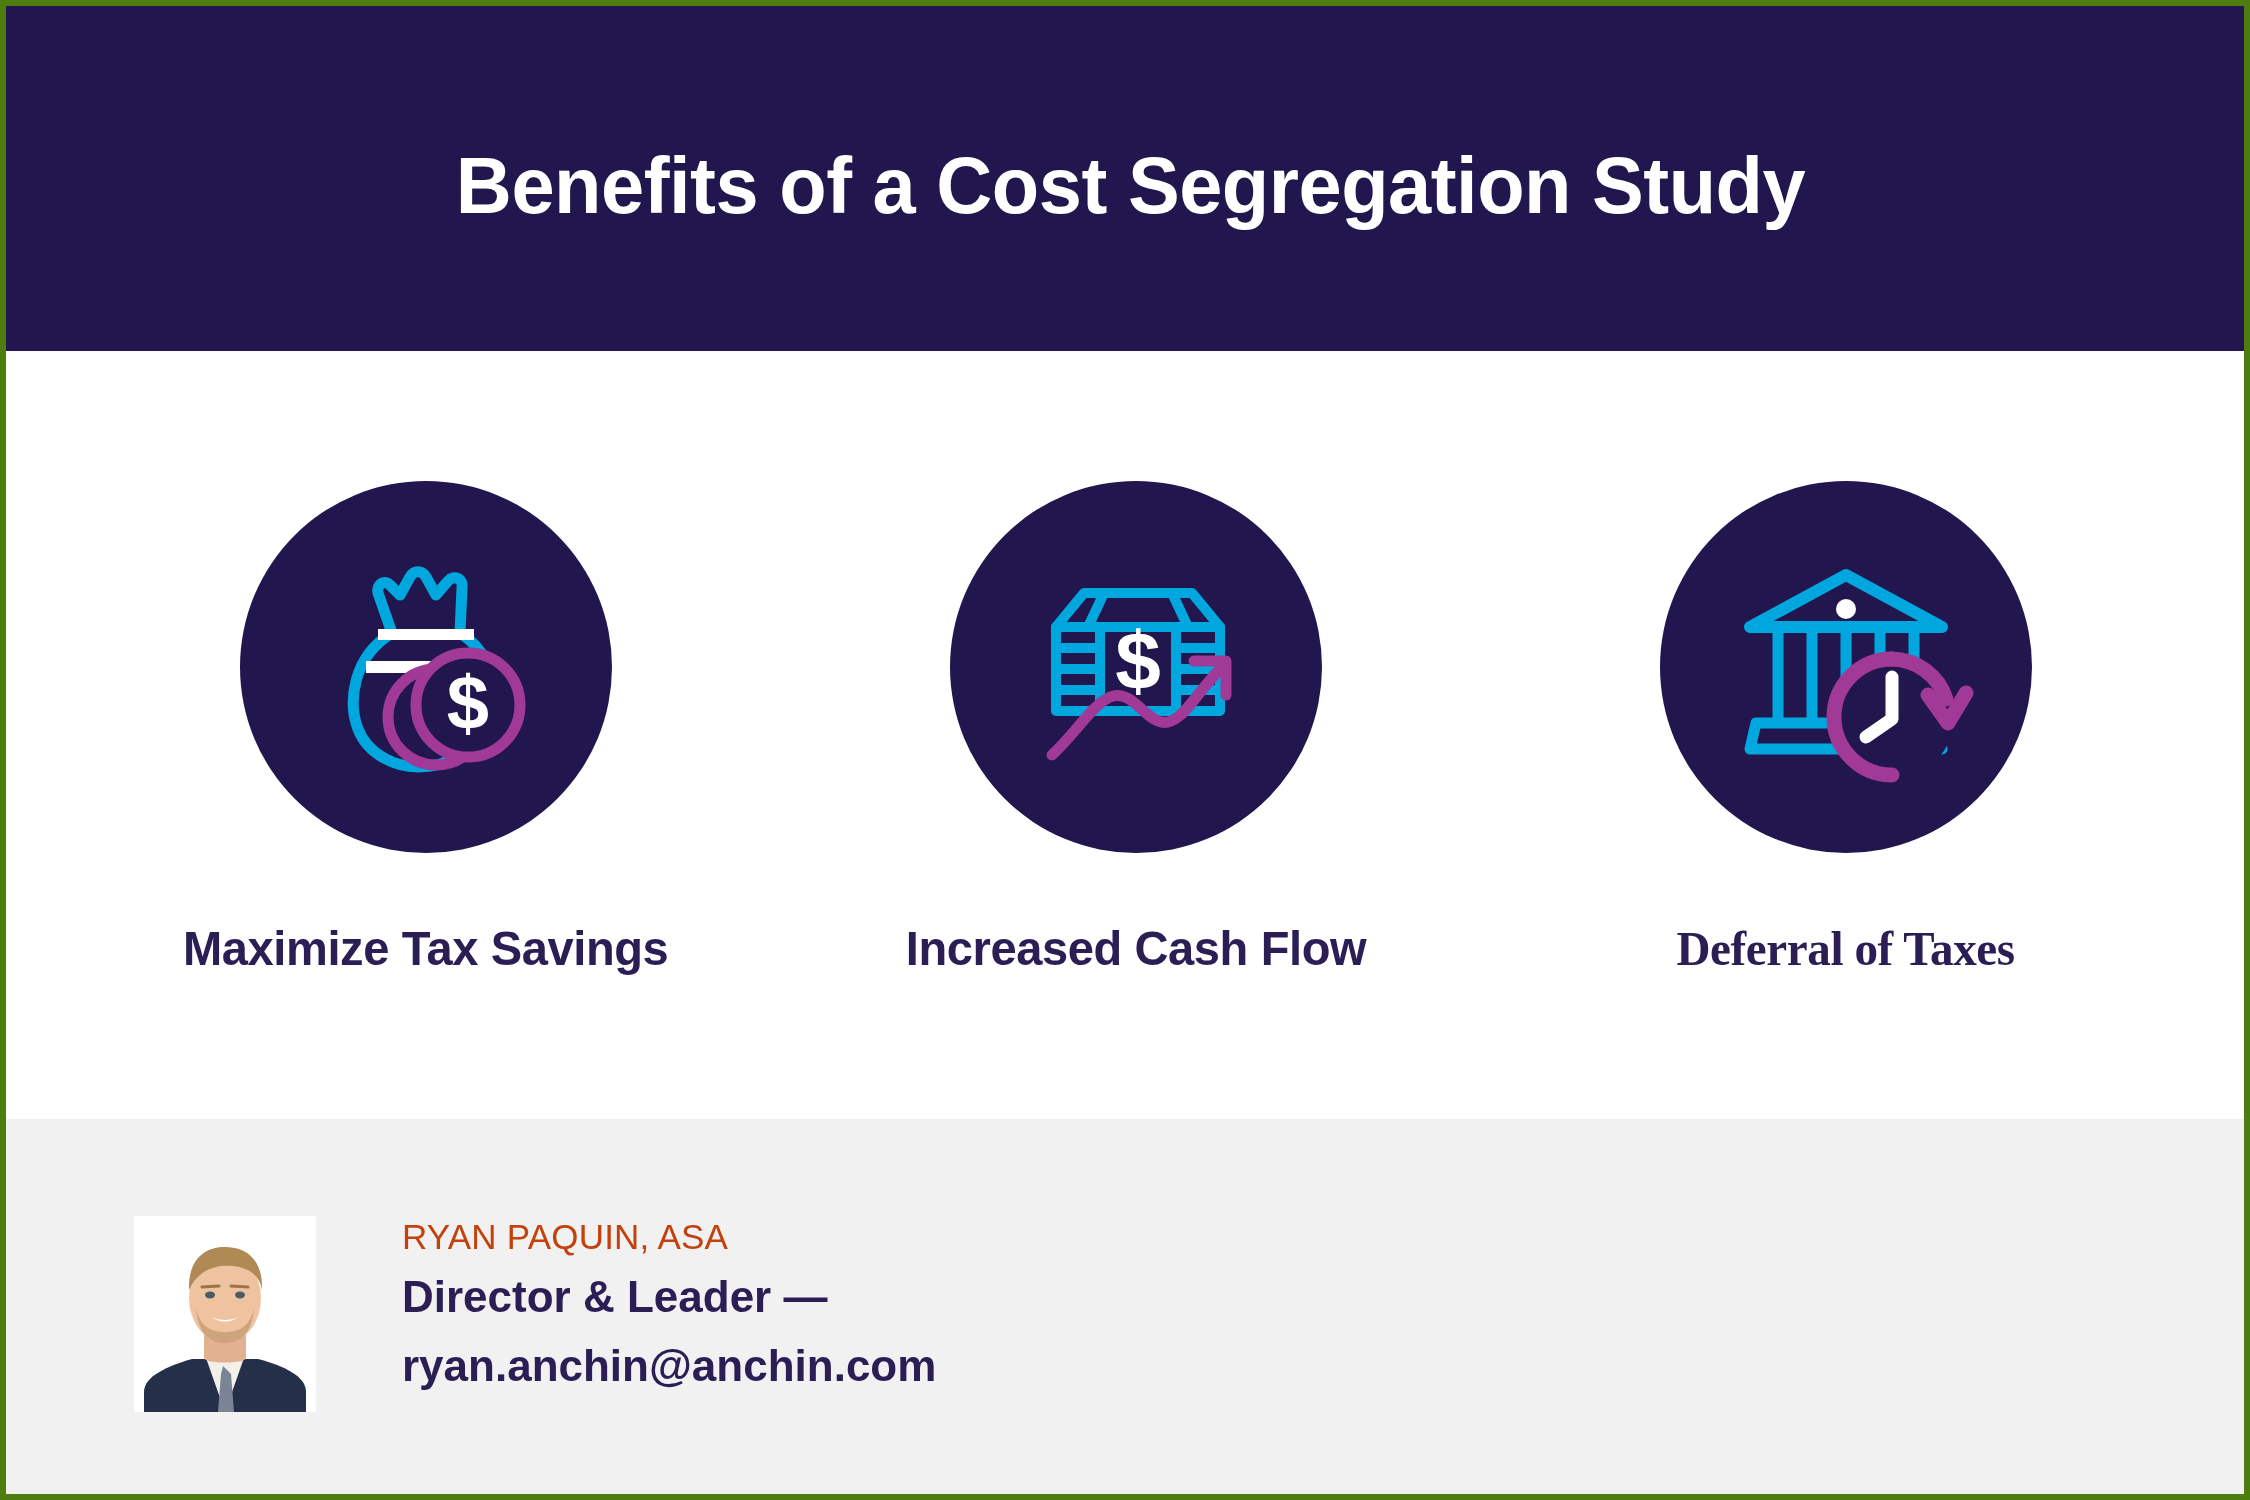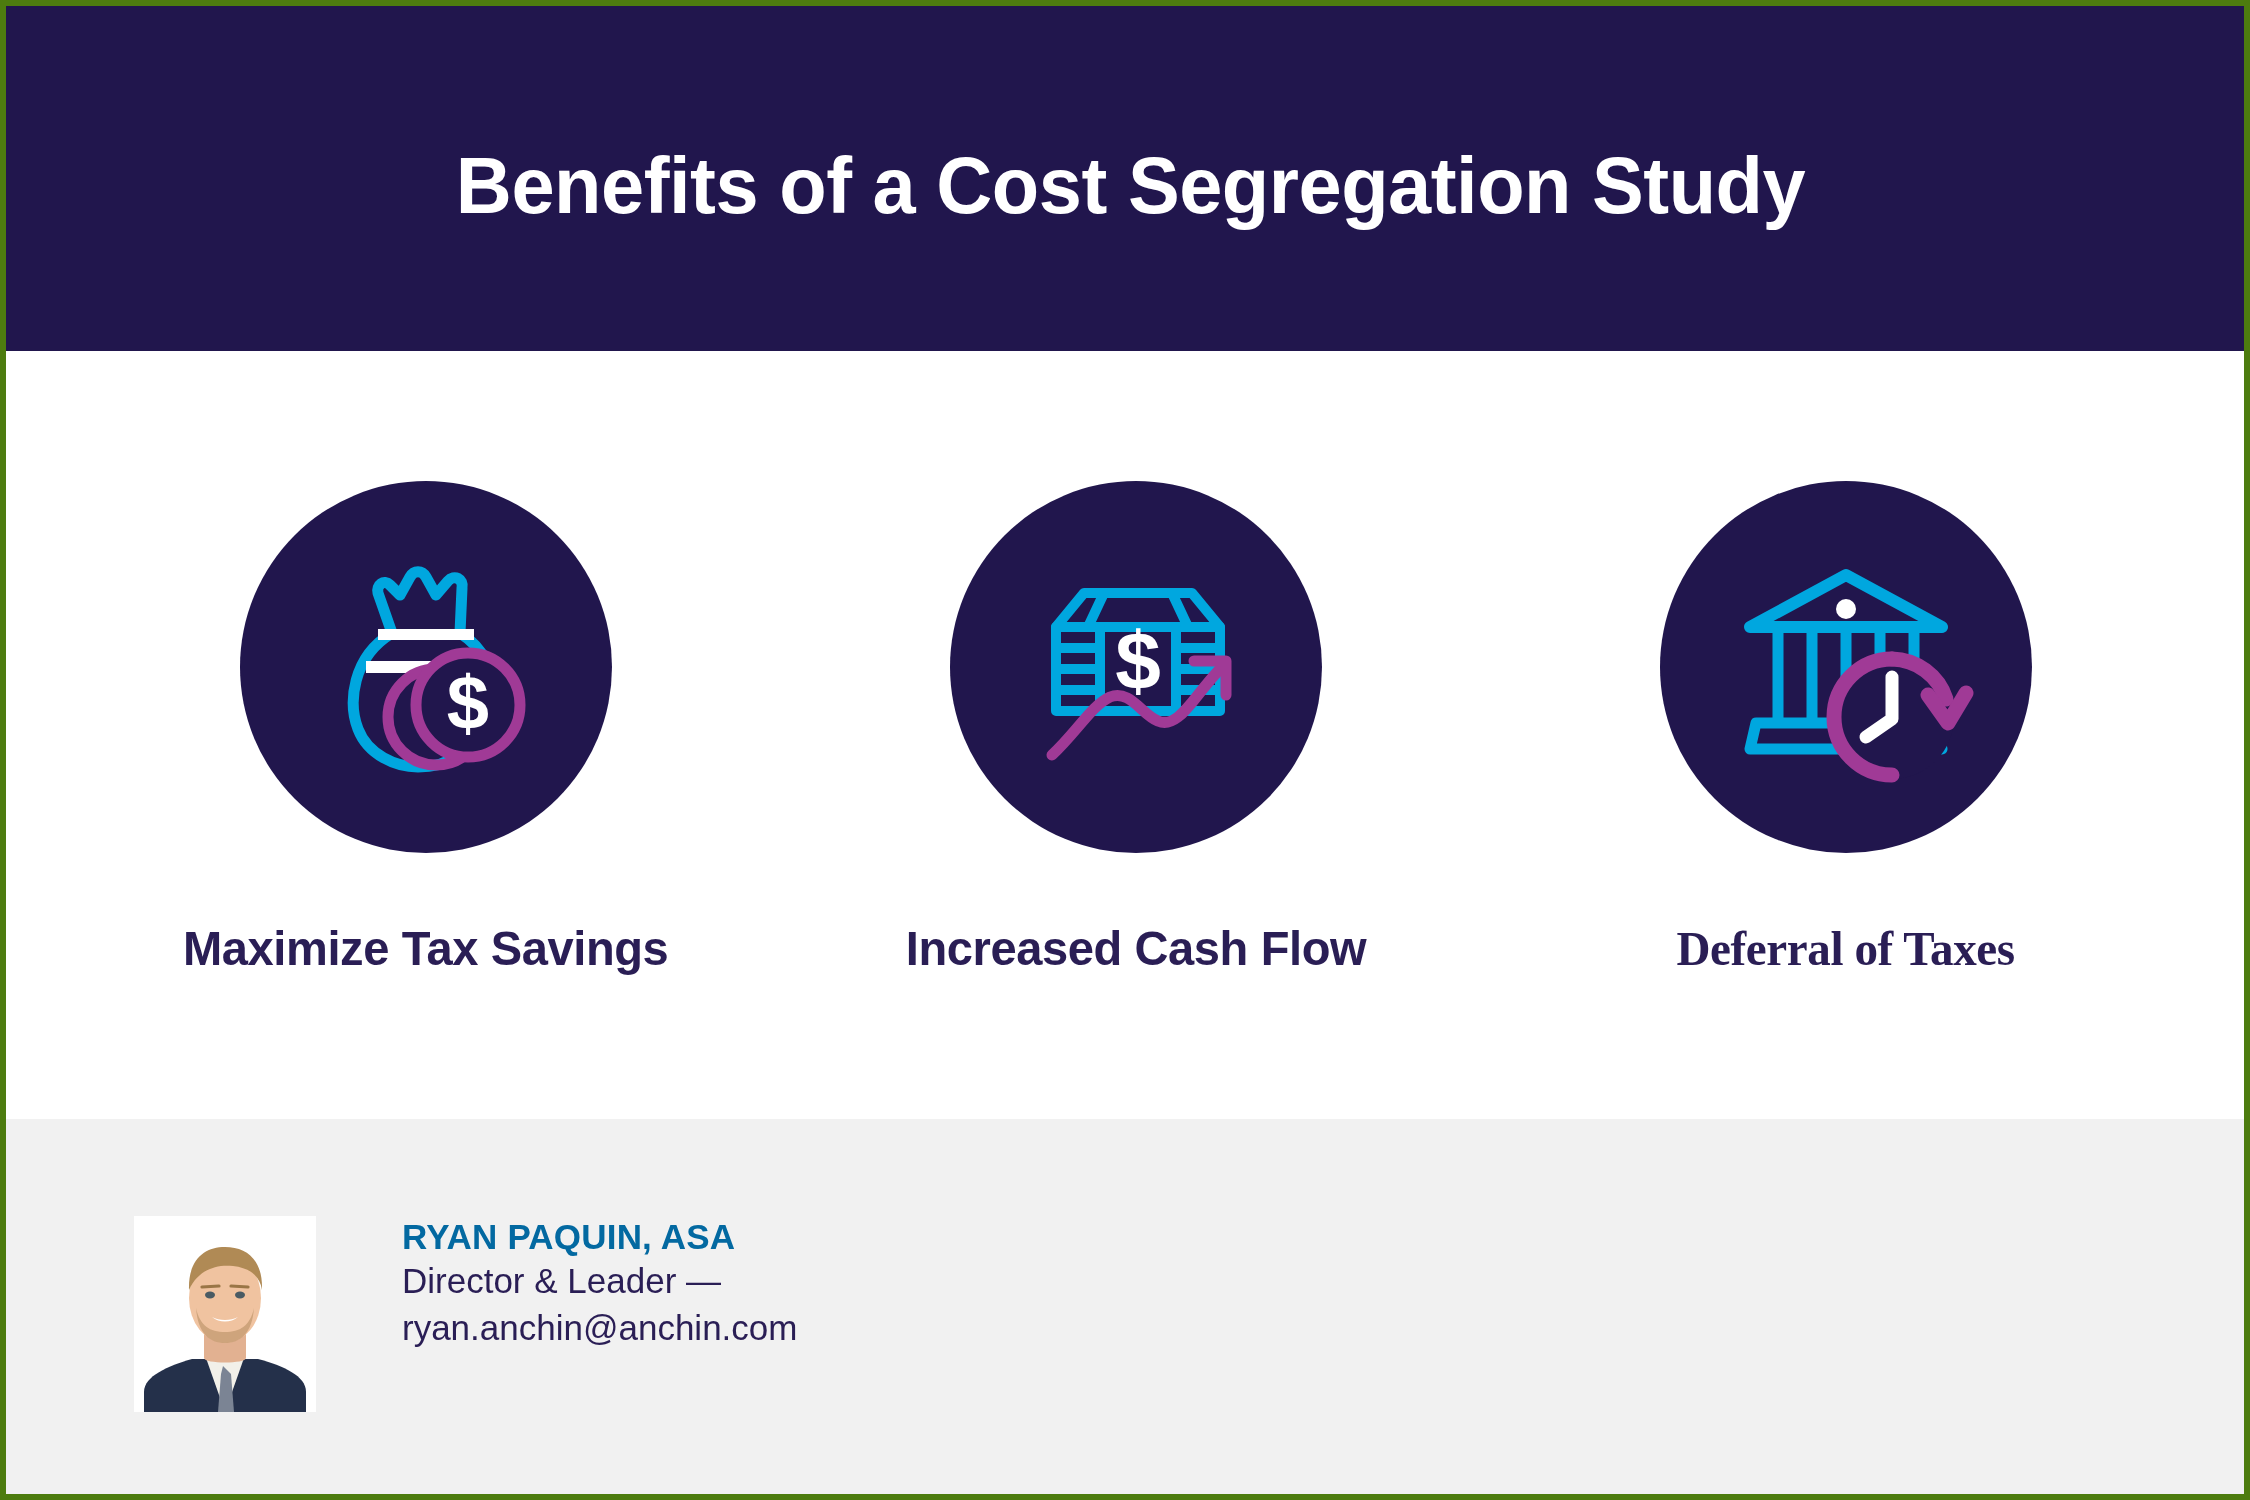--- a/index.html
+++ b/index.html
@@ -108,34 +108,34 @@
     overflow: hidden;
   }
   .headshot svg { display: block; width: 182px; height: 196px; }
 
   .contact {
     position: absolute;
     left: 396px;
     top: 100px;
   }
   .contact-name {
-    color: #0369a1;
+    color: #c2410c;
     font-size: 35px;
-    font-weight: bold;
+    font-weight: normal;
     letter-spacing: 0.2px;
     line-height: 1.05;
     white-space: nowrap;
   }
   .contact-line {
     color: #2a1e55;
-    font-size: 35px;
-    font-weight: normal;
+    font-size: 44px;
+    font-weight: bold;
     line-height: 1.30;
     white-space: nowrap;
-    margin-top: 2px;
+    margin-top: 12px;
   }
 
   
   .logo {
     position: absolute;
     left: 1678px;
     top: 105px;
     width: 440px;
     height: 200px;
   }

